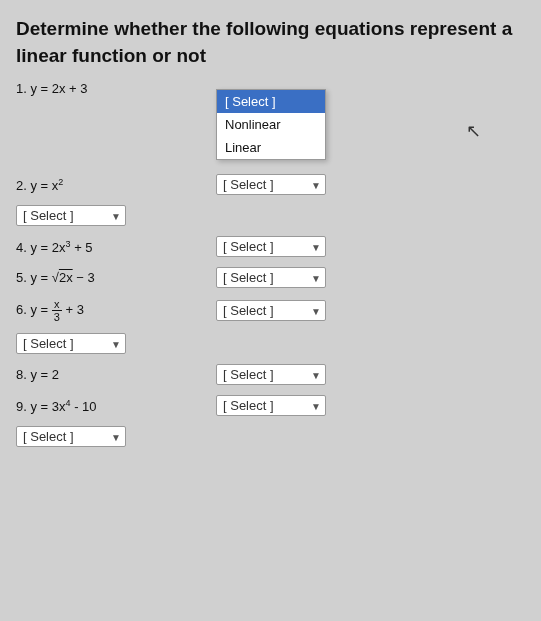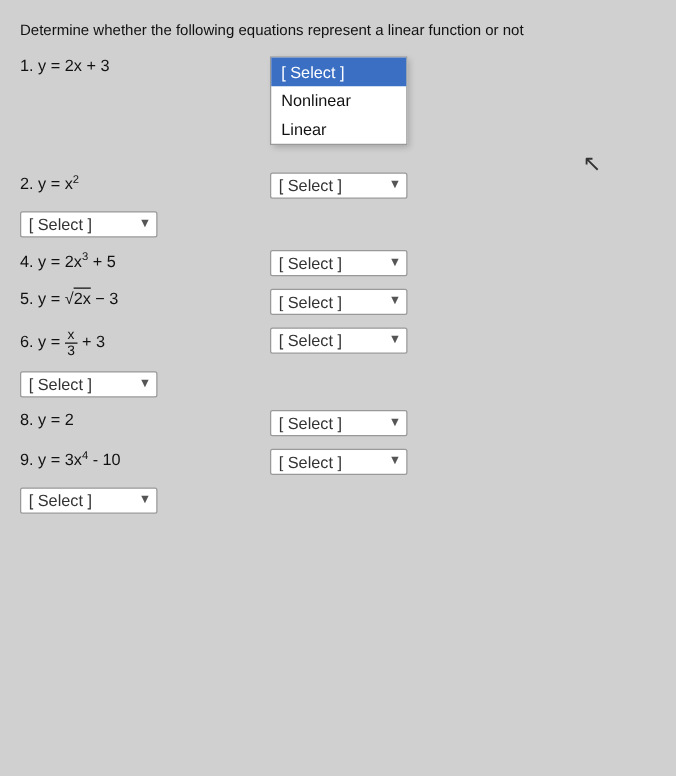--- a/index.html
+++ b/index.html
@@ -6,28 +6,28 @@
     body {
       width: 541px;
       min-height: 621px;
       background: #d0d0d0;
       font-family: Arial, sans-serif;
       font-size: 14px;
       color: #111;
       padding: 16px;
     }
     .instruction {
-      font-size: 12px;
-      font-weight: normal;
+      font-size: 19px;
+      font-weight: bold;
       margin-bottom: 12px;
       line-height: 1.4;
     }
     .question-row {
       display: flex;
-      align-items: flex-start;
+      align-items: center;
       margin-bottom: 10px;
       position: relative;
     }
     .question-label {
       min-width: 200px;
       font-size: 13px;
       white-space: nowrap;
     }
     .dropdown-wrapper {
       position: relative;

